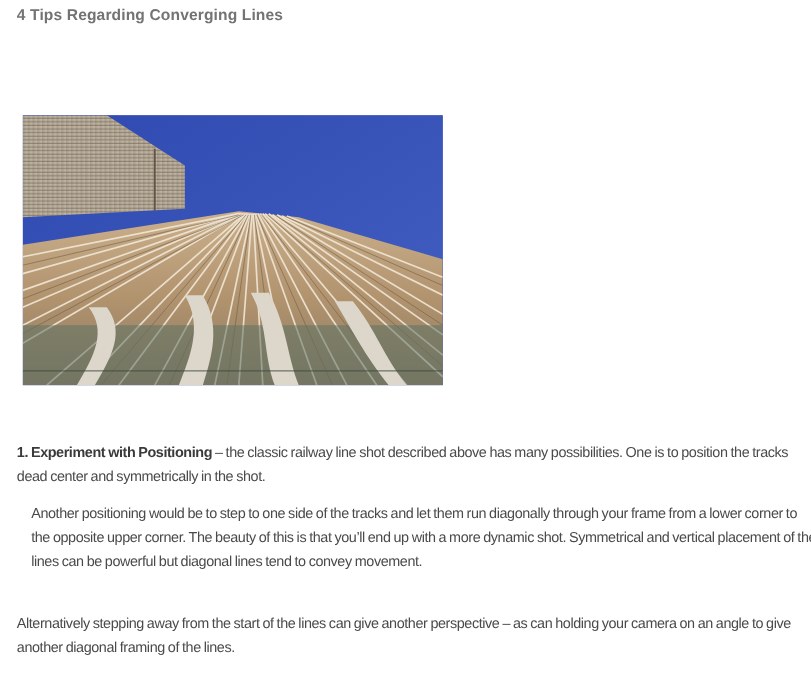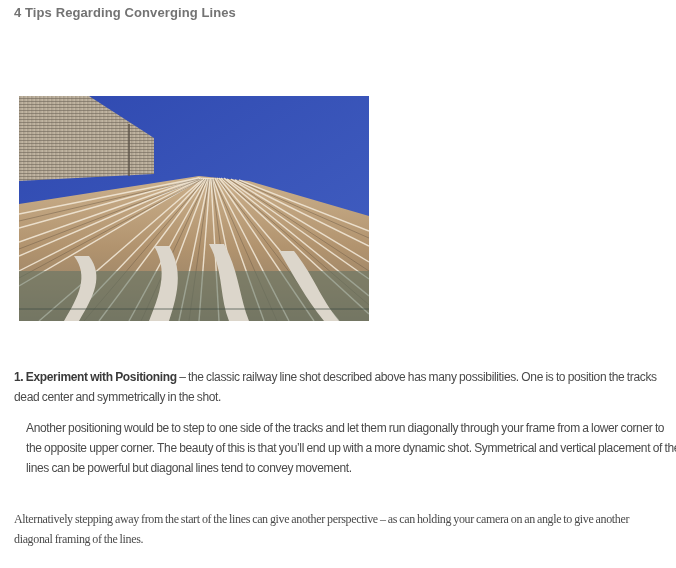--- a/index.html
+++ b/index.html
@@ -16,21 +16,21 @@
   .photo svg { display:block; }
   .body-text {
     position:absolute; left:14px; width:655px;
     font-family:"Liberation Sans", sans-serif; font-size:12px;
     line-height:20px; color:#4a4a4a; margin:0;
     letter-spacing:-0.35px; word-spacing:-0.5px;
   }
   .body-text b { color:#3a3a3a; }
   #p1 { top:367px; }
   #p2 { top:418px;margin-left:12px; }
-  #p3 { top:509px;font-family:Liberation Serif, serif; }
+  #p3 { top:509px; }
 </style>
 </head>
 <body>
 
 <h1 class="title" style="margin:0;">4 Tips Regarding Converging Lines</h1>
 
 <div class="photo">
   <svg width="350" height="225" viewBox="0 0 350 225" xmlns="http://www.w3.org/2000/svg">
     <defs>
       <linearGradient id="sky" x1="0" y1="0" x2="1" y2="1">

